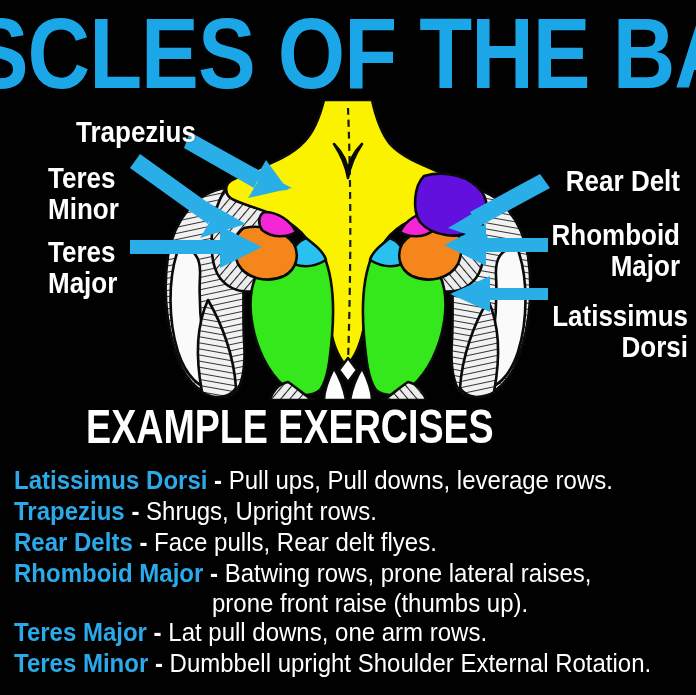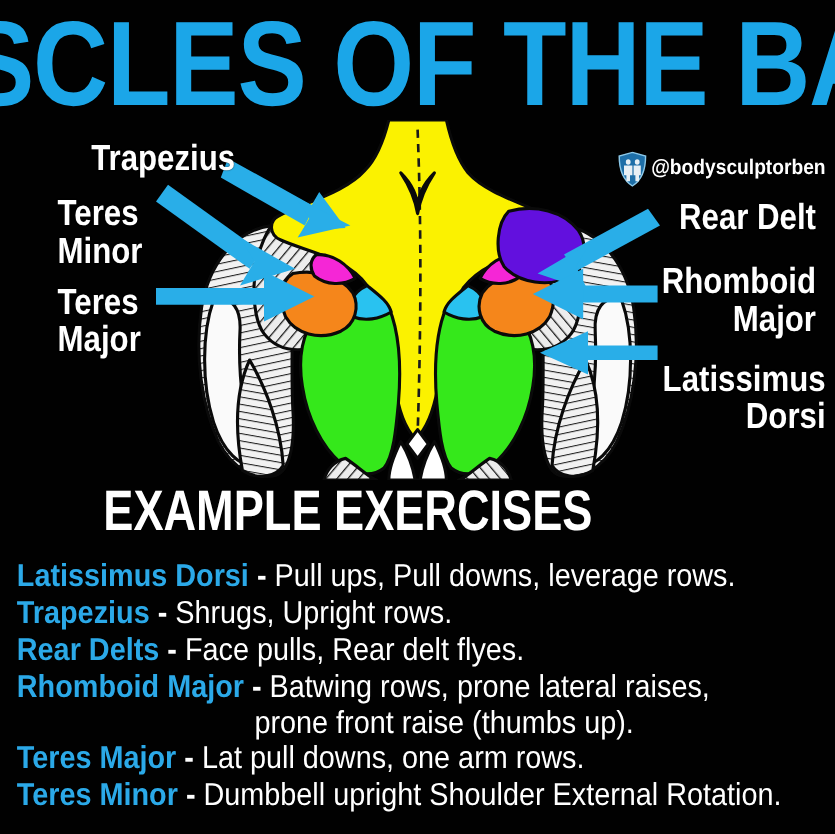--- a/index.html
+++ b/index.html
@@ -247,32 +247,20 @@
     <div class="lbl" id="lbl-teres-minor">Teres
 Minor</div>
     <div class="lbl" id="lbl-teres-major">Teres
 Major</div>
     <div class="lbl r" id="lbl-rear-delt">Rear Delt</div>
     <div class="lbl r" id="lbl-rhomboid-major">Rhomboid
 Major</div>
     <div class="lbl r" id="lbl-latissimus-dorsi">Latissimus
 Dorsi</div>
 
-    <div id="watermark">
-      <svg width="26" height="30" viewBox="0 0 26 30">
-        <path d="M13 1 L24 4 C24 16 21 24 13 29 C5 24 2 16 2 4 Z" fill="#1E6FA8" stroke="#8CC8E8" stroke-width="1.2"></path>
-        <g fill="#E8F0F5">
-          <ellipse cx="9.5" cy="9" rx="2" ry="2.2"></ellipse>
-          <path d="M6 12 L13 12 L13 20 L11 20 L11 25 L8 25 L8 20 L6 20 Z"></path>
-          <ellipse cx="17" cy="9" rx="2" ry="2.2"></ellipse>
-          <path d="M14 12 L20 12 L20 20 L18.5 20 L18.5 25 L15.5 25 L15.5 20 L14 20 Z"></path>
-        </g>
-      </svg>
-      <span id="wm-handle">@bodysculptorben</span>
-    </div>
   </div>
 
   <div id="ex-head">
     <span>EXAMPLE EXERCISES</span>
   </div>
 
   <div id="ex-list">
 
     <div class="ex-row">
       <span class="ex-muscle">Latissimus Dorsi</span>

